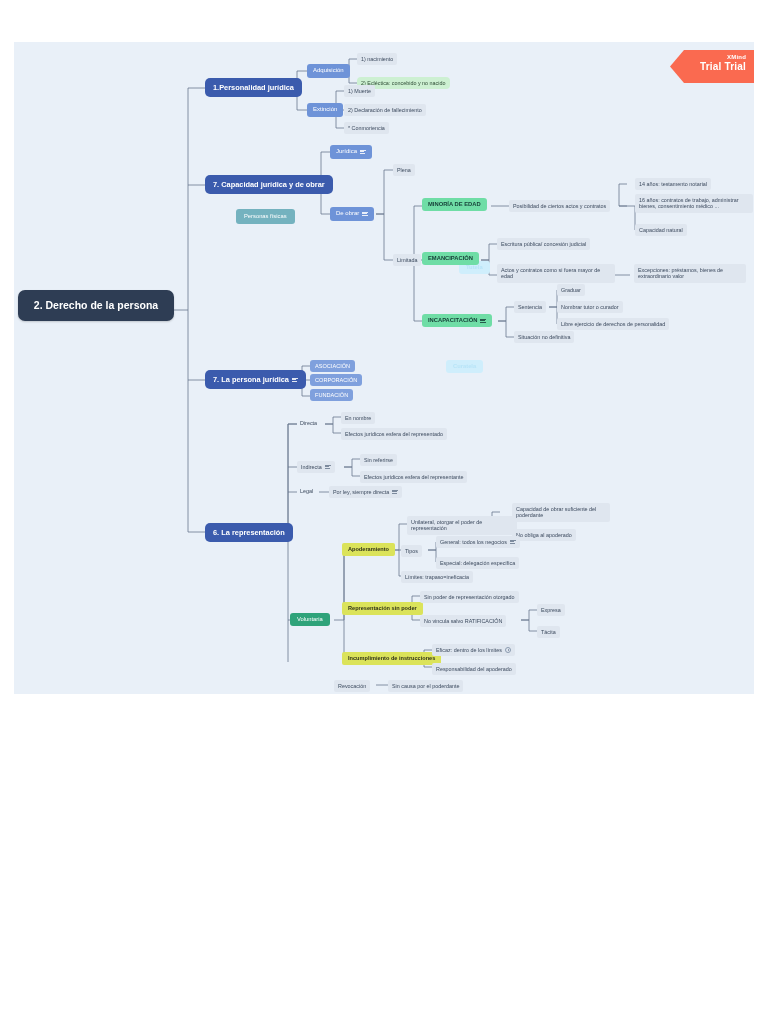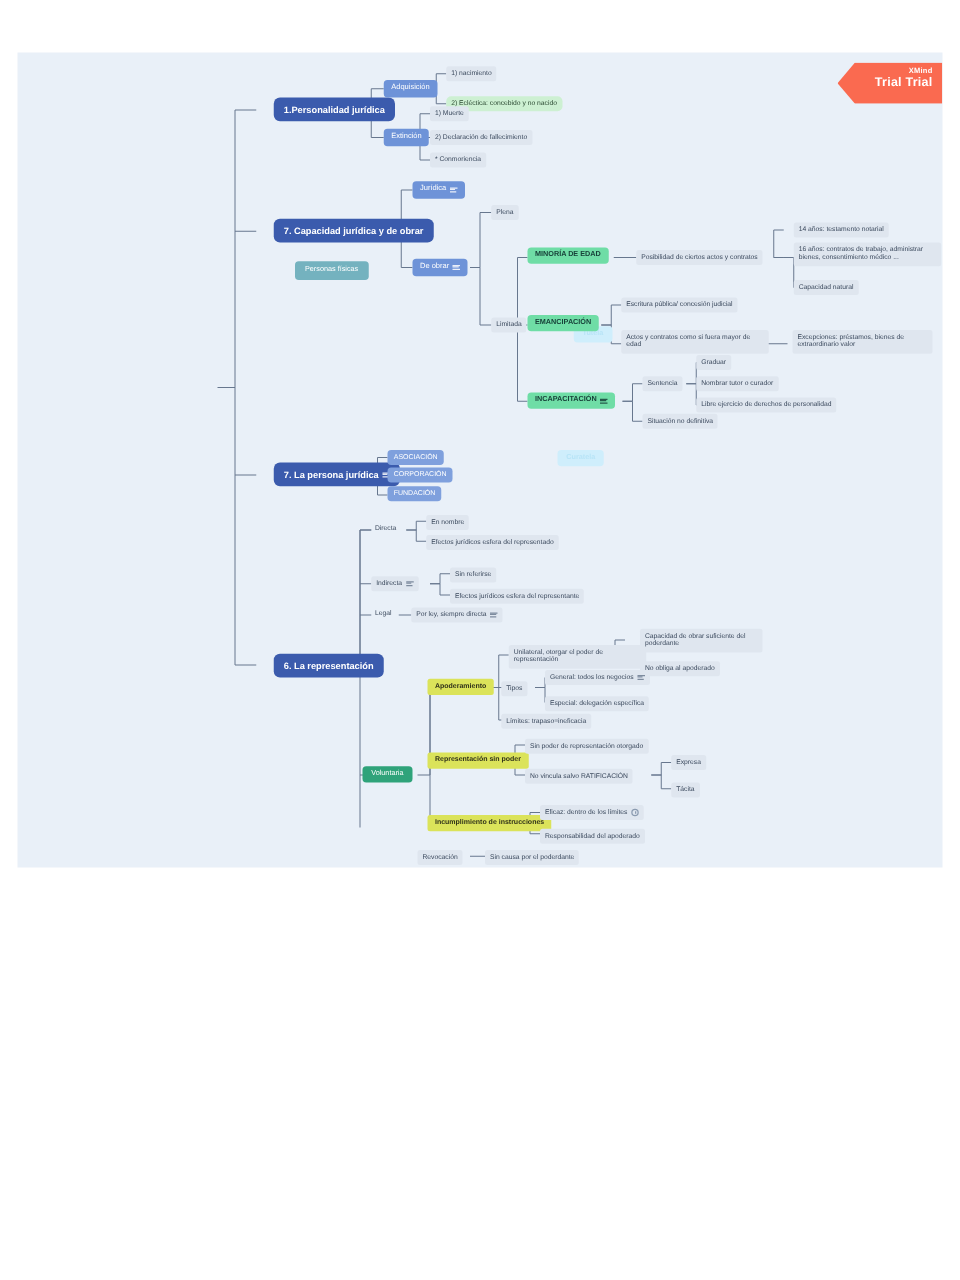--- a/index.html
+++ b/index.html
@@ -14,21 +14,21 @@
   #links{ position:absolute; left:0; top:0; width:740px; height:652px; }
 
   .node{ position:absolute; border-radius:4px; white-space:nowrap;
     display:flex; align-items:center; gap:3px; line-height:1.25; }
 
   
   .central{ background:#2e3d54; color:#fff; font-size:10.5px; font-weight:bold;
      border-radius:7px; padding:9px 10px; text-align:center; white-space:normal;
      justify-content:center; box-shadow:0 1px 2px rgba(0,0,0,.18);}
   .lv1{ background:#3b5bad; color:#ffffff; font-size:7.4px; font-weight:bold;
-     padding:5px 8px; border-radius:5px;margin-left:14px;}
+     padding:5px 8px; border-radius:5px;}
   .lv2{ background:#6e93d8; color:#ffffff; font-size:6px; padding:3px 6px; border-radius:3px;}
   .lv2b{ background:#7fa0dd; color:#fff; font-size:5.6px; padding:2.5px 5px; border-radius:3px;}
   .plain{ background:#dfe6ef; color:#3c4a5e; font-size:5.4px; padding:2.5px 4px; border-radius:2px;}
   .plain.w{ white-space:normal; }
   .green{ background:#6fdda6; color:#18423a; font-size:5.8px; font-weight:bold;
      padding:3px 6px; border-radius:3px;}
   .teal{ background:#74b2bf; color:#ffffff; font-size:5.8px; padding:4px 8px; border-radius:3px;}
   .teal2{ background:#2fa37a; color:#fff; font-size:5.8px; padding:3px 7px; border-radius:3px;}
   .yellow{ background:#dbe35a; color:#30321a; font-size:5.6px; font-weight:bold;
      padding:3px 6px; border-radius:2px;}
@@ -148,20 +148,21 @@
         <path d="M507 578 h8 v-10 h8"></path>
         <path d="M507 578 h8 v11 h8"></path>
 
         <path d="M402 616 h8 v-8 h8"></path>
         <path d="M402 616 h8 v9 h8"></path>
 
         <path d="M362 643 h12"></path>
       </g>
     </svg>
 
+    <div class="node central" style="left:4px; top:248px; width:156px;">2. Derecho de la persona</div>
 
     <div class="node lv1" style="left:191px; top:36px;">
       <span>1.Personalidad jurídica</span>
     </div>
 
     <div class="node lv2" style="left:293px; top:22px;">
       <span>Adquisición</span>
     </div>
     <div class="node plain" style="left:343px; top:11px;">1) nacimiento</div>
     <div class="node" style="left:343px; top:35px; background:#cdf0d2; color:#2c4a33; font-size:5.4px; padding:2.5px 4px;">2) Ecléctica: concebido y no nacido</div>

